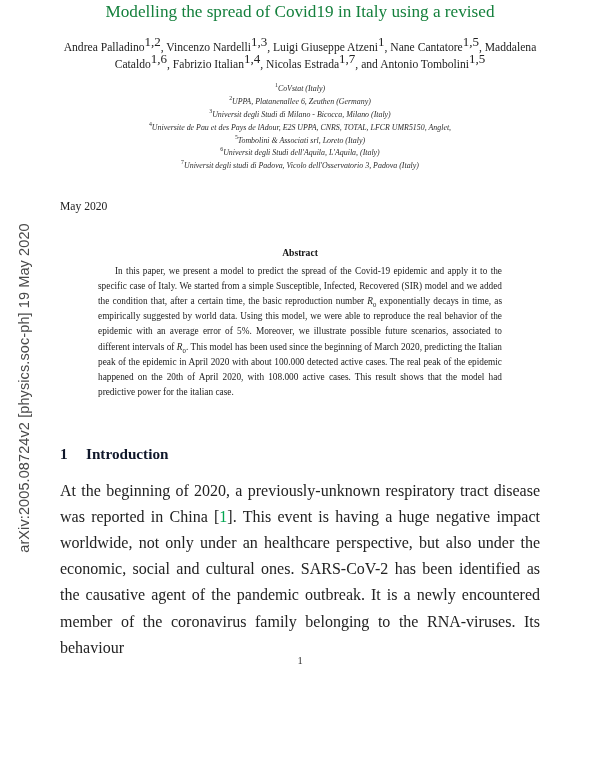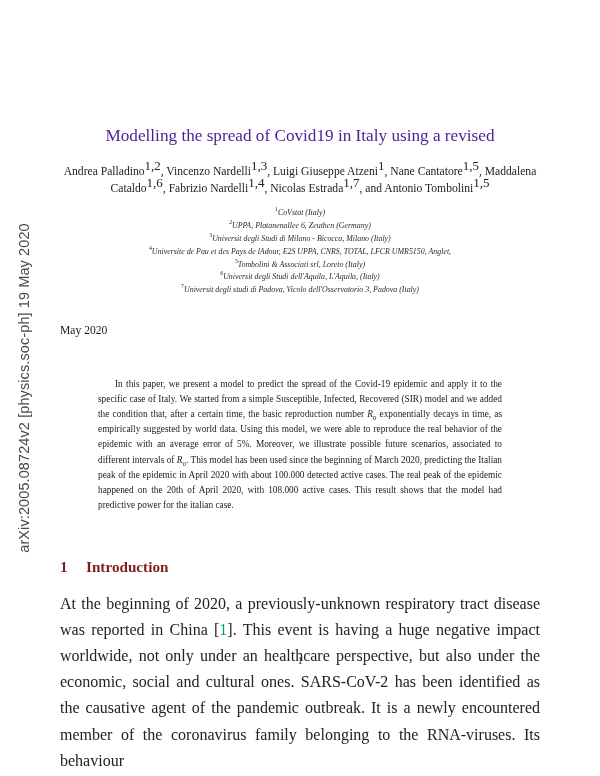--- a/index.html
+++ b/index.html
@@ -42,27 +42,26 @@
   #page-column {
     position: absolute;
     left: 60px;
     top: 0;
     width: 480px;
     height: 776px;
   }
 
   #paper-title {
     margin: 0;
-    padding-top: 124px;
     text-align: center;
     font-family: "Liberation Serif", serif;
     font-size: 17.2px;
     font-weight: normal;
     line-height: 1.38;
-    color: #4c1d95;
+    color: #15803d;
   }
 
   #author-list {
     margin: 0;
     padding-top: 16px;
     text-align: center;
     font-size: 11.6px;
     line-height: 1.45;
     color: #222222;
   }
@@ -123,21 +122,21 @@
     vertical-align: sub;
     line-height: 0;
   }
 
   
   #section-intro {
     margin: 0;
     padding: 45px 0 0 0;
     font-size: 15.2px;
     font-weight: bold;
-    color: #7f1d1d;
+    color: #0f172a;
   }
   #section-intro .sec-num {
     display: inline-block;
     width: 26px;
   }
   #intro-text {
     margin: 0;
     padding-top: 15px;
     text-align: justify;
     font-size: 16px;
@@ -168,37 +167,38 @@
 </div>
 
 <div id="page-column">
 
   <h1 id="paper-title">
     <span>Modelling the spread of Covid19 in Italy using a revised</span><br>
   </h1>
 
   <div id="author-list">
     <span>Andrea Palladino</span><sup>1,2</sup><span>, Vincenzo Nardelli</span><sup>1,3</sup><span>, Luigi Giuseppe Atzeni</span><sup>1</sup><span>, Nane</span>
-    <span>Cantatore</span><sup>1,5</sup><span>, Maddalena Cataldo</span><sup>1,6</sup><span>, Fabrizio Nardelli</span><sup>1,4</sup><span>, Nicolas Estrada</span><sup>1,7</sup><span>, and</span>
+    <span>Cantatore</span><sup>1,5</sup><span>, Maddalena Cataldo</span><sup>1,6</sup><span>, Fabrizio Italian</span><sup>1,4</sup><span>, Nicolas Estrada</span><sup>1,7</sup><span>, and</span>
     <span>Antonio Tombolini</span><sup>1,5</sup>
   </div>
 
   <div id="affiliations">
     <span class="aff-line"><sup>1</sup><span>CoVstat (Italy)</span></span>
     <span class="aff-line"><sup>2</sup><span>UPPA, Platanenallee 6, Zeuthen (Germany)</span></span>
     <span class="aff-line"><sup>3</sup><span>Universit degli Studi di Milano - Bicocca, Milano (Italy)</span></span>
     <span class="aff-line"><sup>4</sup><span>Universite de Pau et des Pays de lAdour, E2S UPPA, CNRS, TOTAL, LFCR UMR5150, Anglet,</span></span>
     <span class="aff-line"><sup>5</sup><span>Tombolini &amp; Associati srl, Loreto (Italy)</span></span>
     <span class="aff-line"><sup>6</sup><span>Universit degli Studi dell'Aquila, L'Aquila, (Italy)</span></span>
     <span class="aff-line"><sup>7</sup><span>Universit degli studi di Padova, Vicolo dell'Osservatorio 3, Padova (Italy)</span></span>
   </div>
 
   <div id="paper-date">May 2020</div>
 
   <div id="abstract-block">
+    <div id="abstract-heading">Abstract</div>
     <p id="abstract-text"><span>In this paper, we present a model to predict the spread of the Covid-19 epidemic and apply it to the specific case of Italy. We started from a simple Susceptible, Infected, Recovered (SIR) model and we added the condition that, after a certain time, the basic reproduction number </span><i>R</i><span class="sub">0</span><span> exponentially decays in time, as empirically suggested by world data. Using this model, we were able to reproduce the real behavior of the epidemic with an average error of 5%. Moreover, we illustrate possible future scenarios, associated to different intervals of </span><i>R</i><span class="sub">0</span><span>. This model has been used since the beginning of March 2020, predicting the Italian peak of the epidemic in April 2020 with about 100.000 detected active cases. The real peak of the epidemic happened on the 20th of April 2020, with 108.000 active cases. This result shows that the model had predictive power for the italian case.</span></p>
   </div>
 
   <h2 id="section-intro"><span class="sec-num">1</span><span>Introduction</span></h2>
 
   <p id="intro-text"><span>At the beginning of 2020, a previously-unknown respiratory tract disease was reported in China [</span><a class="cite-link">1</a><span>]. This event is having a huge negative impact worldwide, not only under an healthcare perspective, but also under the economic, social and cultural ones. SARS-CoV-2 has been identified as the causative agent of the pandemic outbreak. It is a newly encountered member of the coronavirus family belonging to the RNA-viruses. Its behaviour</span></p>
 
   <div id="page-number">1</div>
 
 </div>

